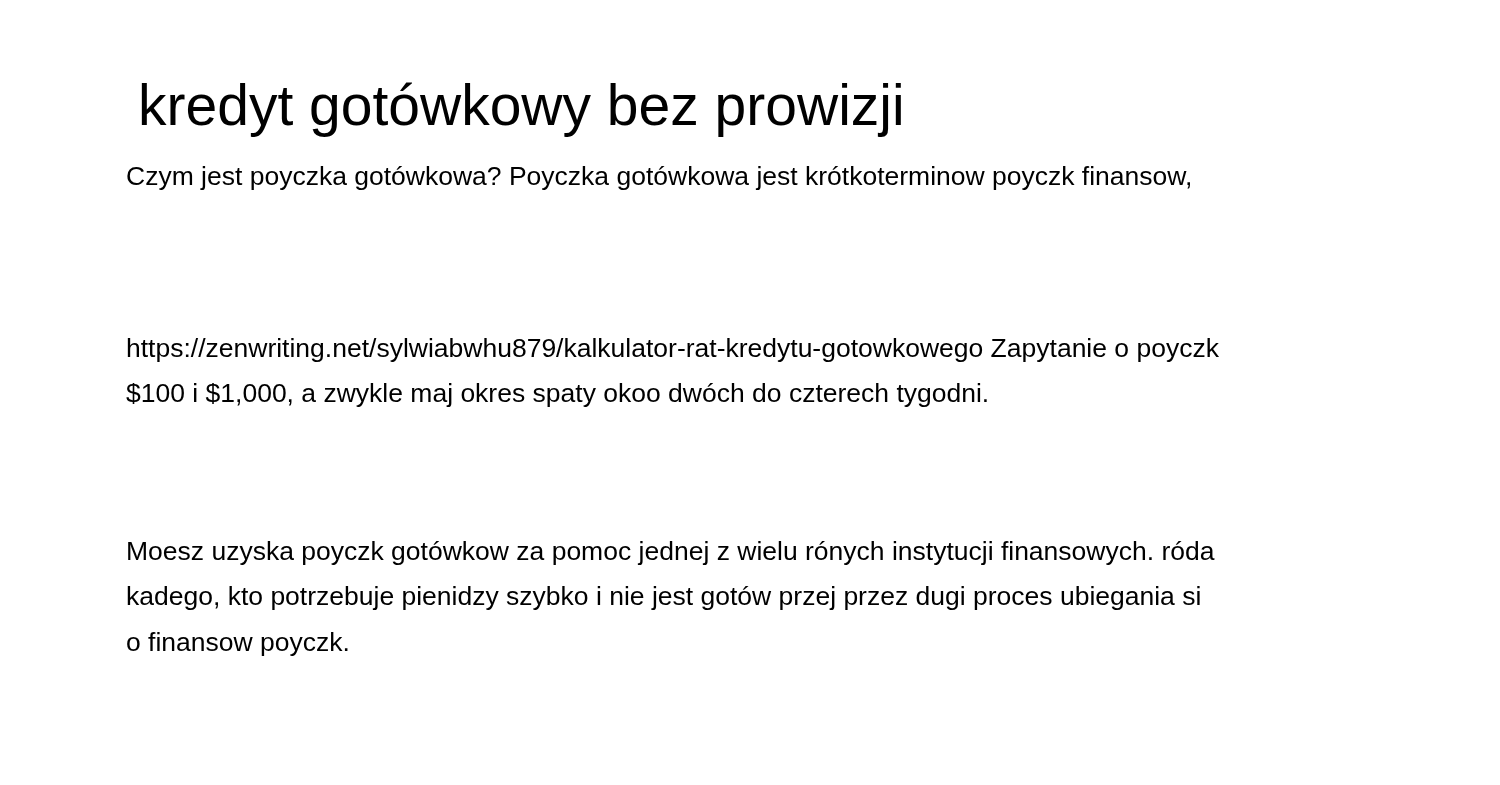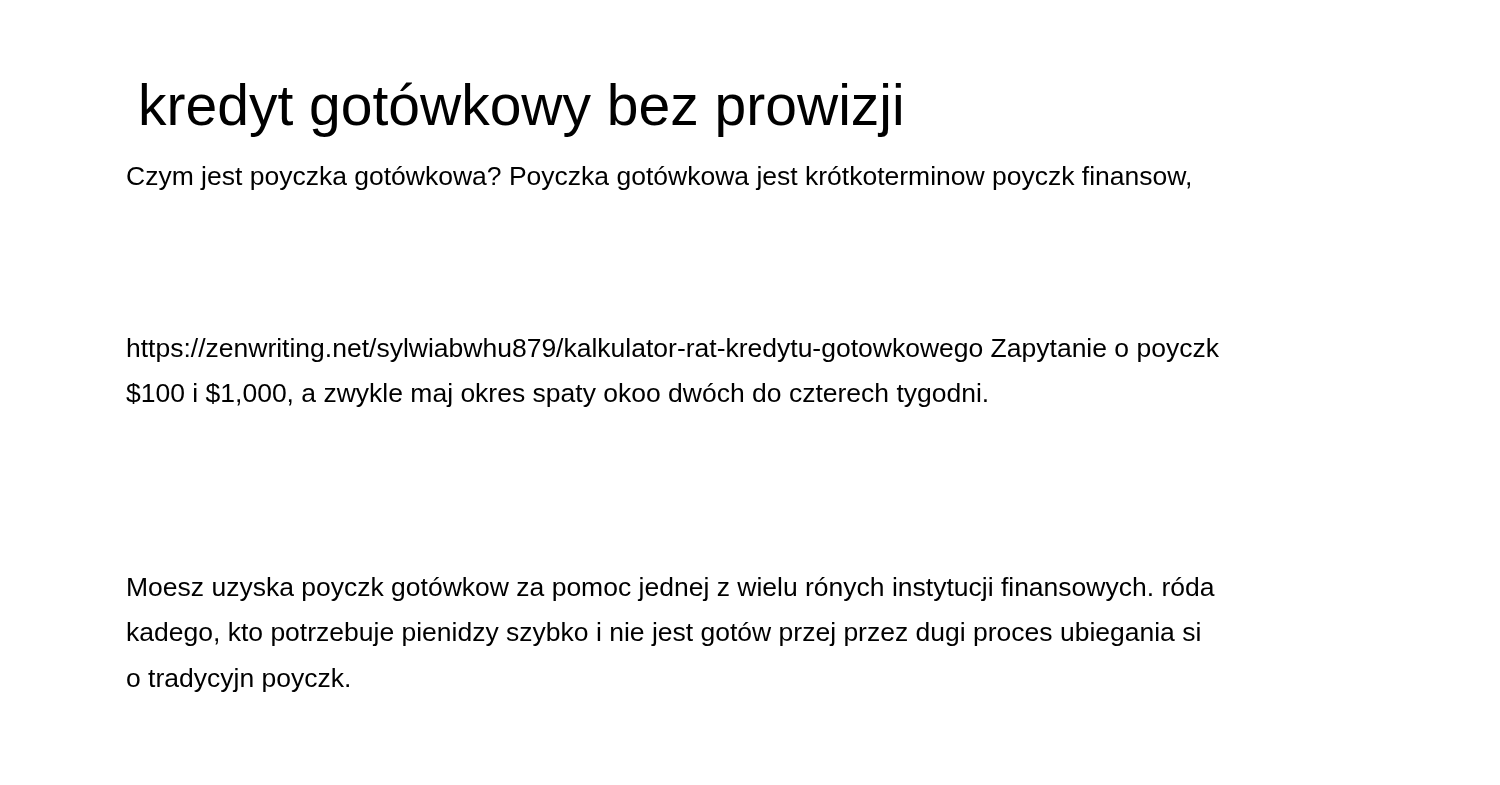--- a/index.html
+++ b/index.html
@@ -37,35 +37,35 @@
       margin: 0;
       font-size: 26.5px;
       line-height: 45.3px;
     }
     .line {
       display: block;
       white-space: nowrap;
     }
     #p1 { top: 154px; }
     #p2 { top: 314px; margin-top: 12px; }
-    #p3 { top: 529px; margin-top: 36px; }
+    #p3 { top: 529px; }
   </style>
 </head>
 <body>
 
 <div class="page">
   <h1 class="title">kredyt gotówkowy bez prowizji</h1>
 
   <p class="para" id="p1">
     <span class="line">Czym jest poyczka gotówkowa? Poyczka gotówkowa jest krótkoterminow poyczk finansow,</span>
   </p>
 
   <p class="para" id="p2">
     <span class="line">https://zenwriting.net/sylwiabwhu879/kalkulator-rat-kredytu-gotowkowego Zapytanie o poyczk</span>
     <span class="line">$100 i $1,000, a zwykle maj okres spaty okoo dwóch do czterech tygodni.</span>
   </p>
 
   <p class="para" id="p3">
     <span class="line">Moesz uzyska poyczk gotówkow za pomoc jednej z wielu rónych instytucji finansowych. róda</span>
     <span class="line">kadego, kto potrzebuje pienidzy szybko i nie jest gotów przej przez dugi proces ubiegania si</span>
-    <span class="line">o tradycyjn poyczk.</span>
+    <span class="line">o finansow poyczk.</span>
   </p>
 </div>
 
 </body></html>

